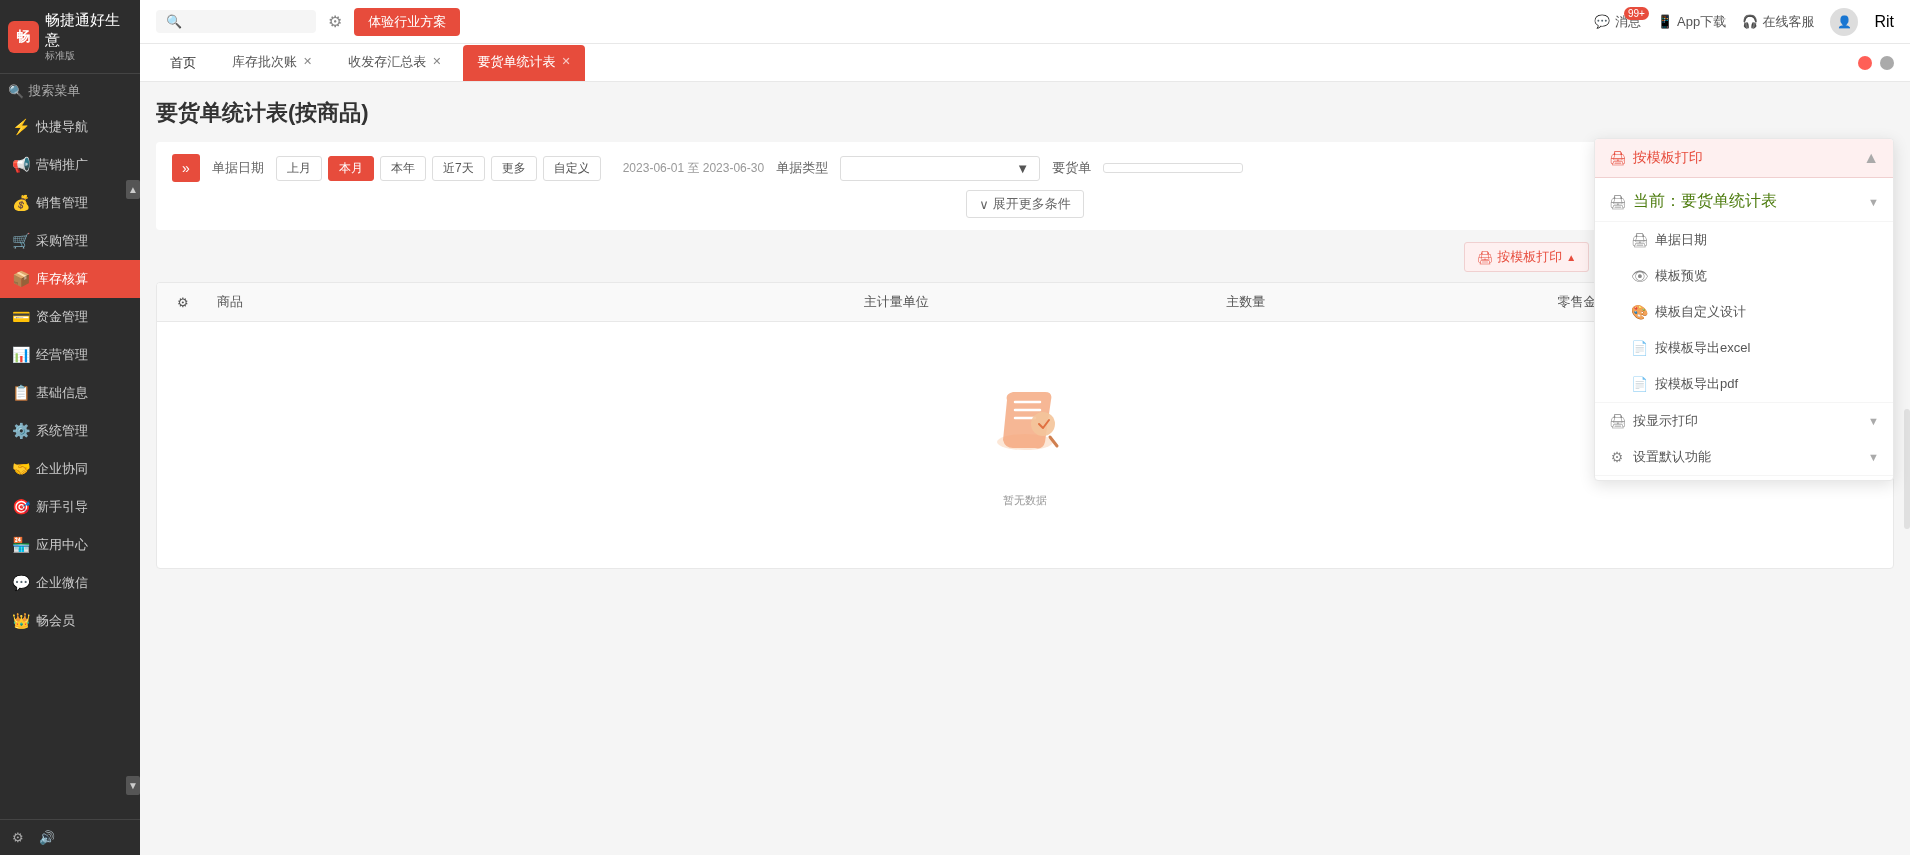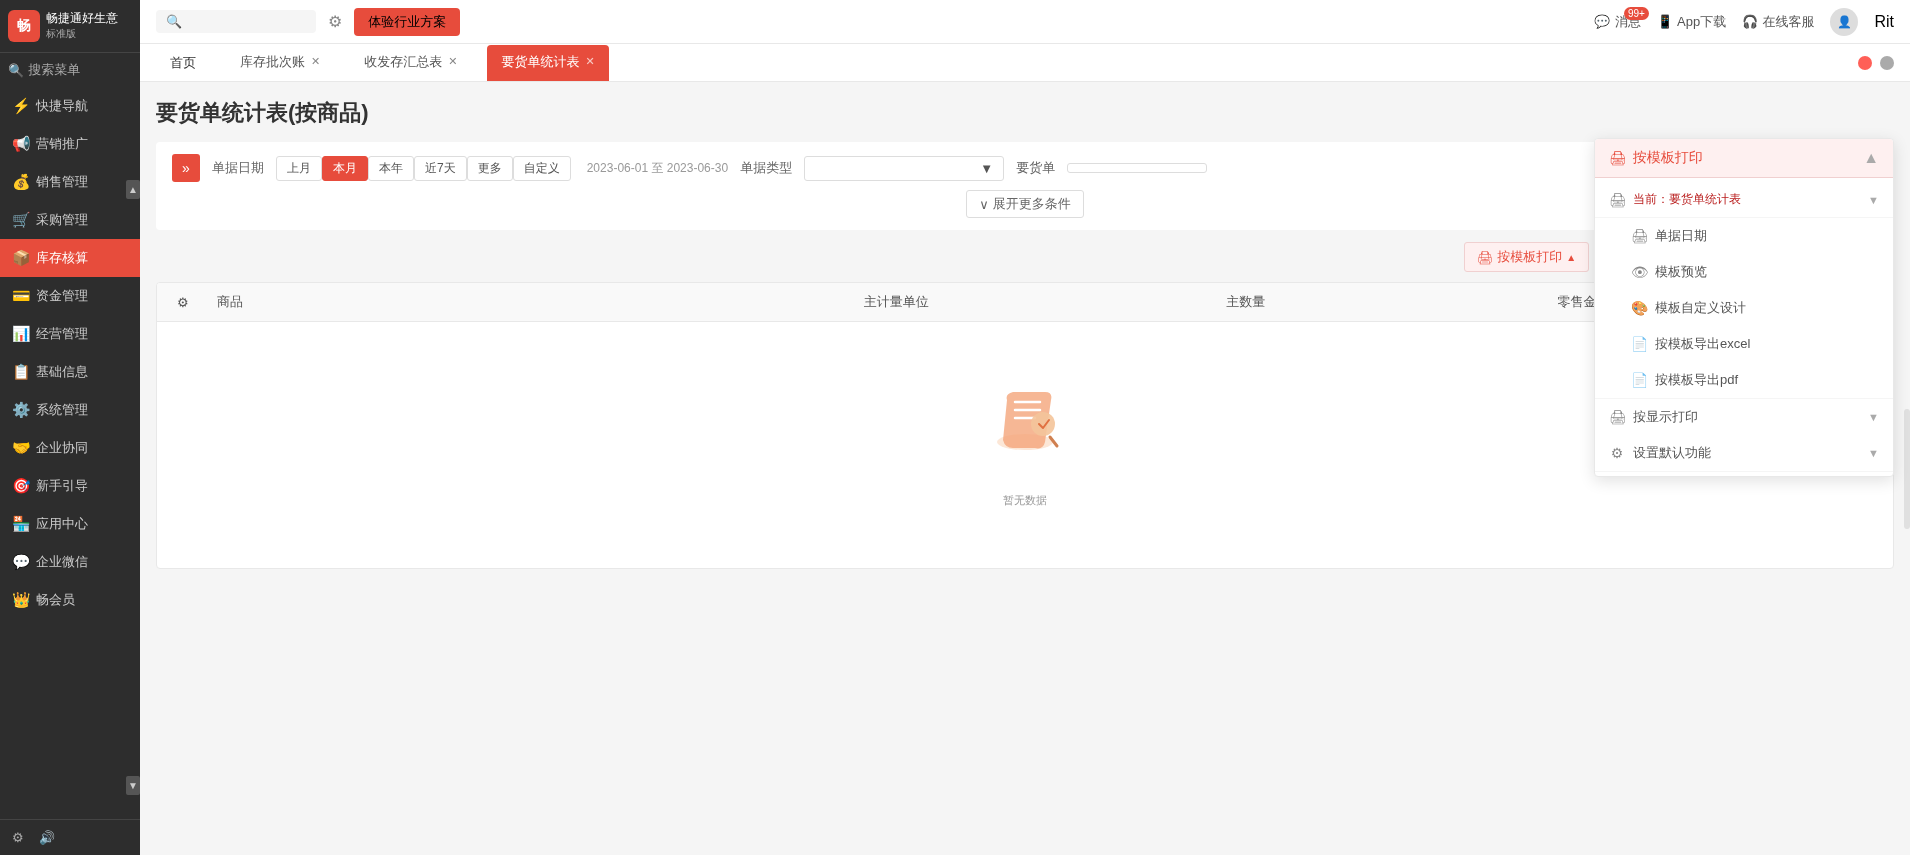--- a/index.html
+++ b/index.html
@@ -23,21 +23,21 @@
       border-bottom: 1px solid #444;
       gap: 6px;
     }
     .logo-icon {
       width: 32px; height: 32px;
       background: #e74c3c;
       border-radius: 6px;
       display: flex; align-items: center; justify-content: center;
       color: white; font-weight: bold; font-size: 14px;
     }
-    .logo-text { font-size: 12px; color: #fff; line-height: 1.3; }
+    .logo-text { font-size: 15px; color: #fff; line-height: 1.3; }
     .logo-badge { font-size: 10px; color: #aaa; }
     .sidebar-search {
       padding: 8px;
       display: flex; align-items: center; gap: 4px;
       color: #aaa; font-size: 13px; cursor: pointer;
     }
     .sidebar-nav { flex: 1; overflow-y: auto; }
     .sidebar-item {
       display: flex; align-items: center; gap: 6px;
       padding: 10px 12px;
@@ -85,37 +85,37 @@
     .topbar-icon-item {
       display: flex; align-items: center; gap: 4px;
       font-size: 13px; color: #555; cursor: pointer; position: relative;
     }
     .topbar-badge {
       background: #e74c3c; color: #fff; font-size: 10px;
       border-radius: 10px; padding: 1px 4px;
       position: absolute; top: -6px; right: -8px;
     }
     .trial-btn {
-      background: #e74c3c; color: #000000; border: none;
+      background: #e74c3c; color: #ffffff; border: none;
       padding: 5px 14px; border-radius: 4px; font-size: 13px; cursor: pointer;
     }
     .user-avatar {
       width: 28px; height: 28px; border-radius: 50%;
       background: #ddd; display: flex; align-items: center; justify-content: center;
       font-size: 12px; color: #666;
     }
 
     
     .tabbar {
       background: #fff;
       border-bottom: 1px solid #e8e8e8;
       display: flex; align-items: center;
       padding: 0 16px;
       height: 38px;
-      gap: 16px;
+      gap: 8px;
     }
     .tab-item {
       padding: 8px 14px; font-size: 13px; color: #555;
       cursor: pointer; border-bottom: 2px solid transparent;
       display: flex; align-items: center; gap: 6px;
       white-space: nowrap;
     }
     .tab-item.active {
       background: #e74c3c; color: #fff; border-radius: 4px 4px 0 0;
       border-bottom: 2px solid #e74c3c;
@@ -142,21 +142,21 @@
     
     .filter-card {
       background: #fff; border-radius: 4px; padding: 12px 16px;
       margin-bottom: 12px;
     }
     .filter-row {
       display: flex; align-items: center; gap: 12px; flex-wrap: wrap;
     }
     .filter-label { font-size: 13px; color: #666; }
     .date-filter {
-      display: flex; align-items: center; 
+      display: flex; align-items: center; gap: 6px;
     }
     .date-btn {
       padding: 3px 10px; border-radius: 3px; font-size: 12px;
       cursor: pointer; border: 1px solid #ddd; background: #fff; color: #555;
     }
     .date-btn.active {
       background: #e74c3c; color: #fff; border-color: #e74c3c;
     }
     .date-range-text { font-size: 12px; color: #999; margin-left: 16px; }
     .filter-select {
@@ -269,21 +269,21 @@
     }
     .dropdown-item-icon { width: 16px; text-align: center; color: #888; font-size: 14px; }
     .dropdown-item-label { flex: 1; }
     .dropdown-item-arrow { color: #aaa; font-size: 11px; }
     .dropdown-sub-item {
       display: flex; align-items: center; gap: 8px;
       padding: 9px 14px 9px 36px; font-size: 13px; color: #555;
       cursor: pointer;
     }
     .current-badge {
-      font-size: 12px; color: #b91c1c;
+      font-size: 16px; color: #4d7c0f;
     }
 
     
     .scrollbar-side {
       position: absolute; right: 0; top: 50%; transform: translateY(-50%);
       width: 6px; height: 120px; background: #e0e0e0; border-radius: 3px;
       cursor: pointer;
     }
 
     

